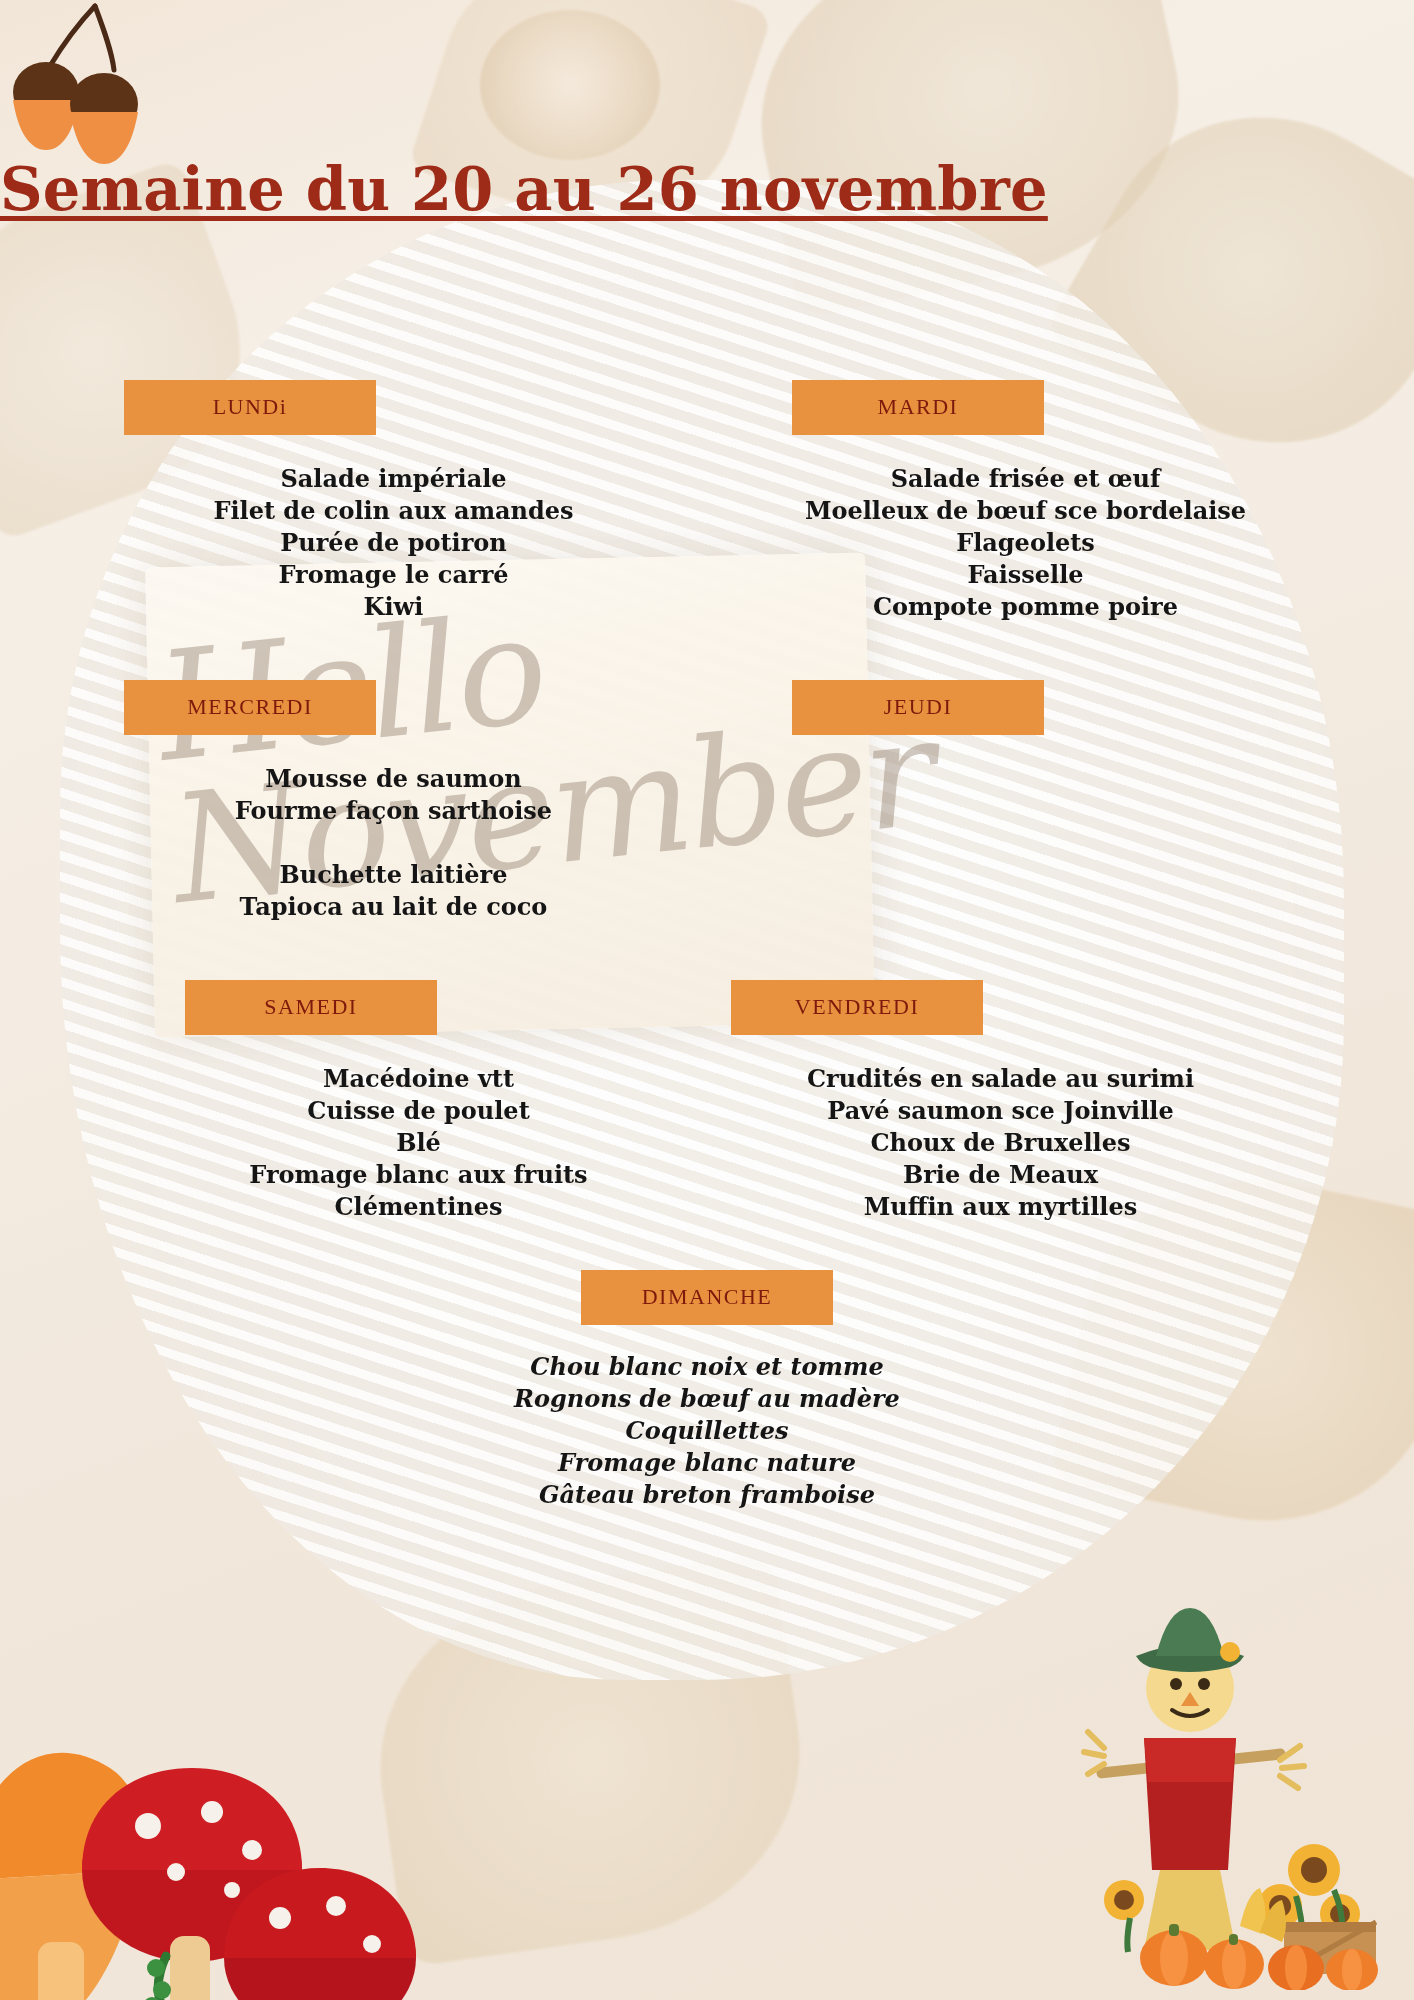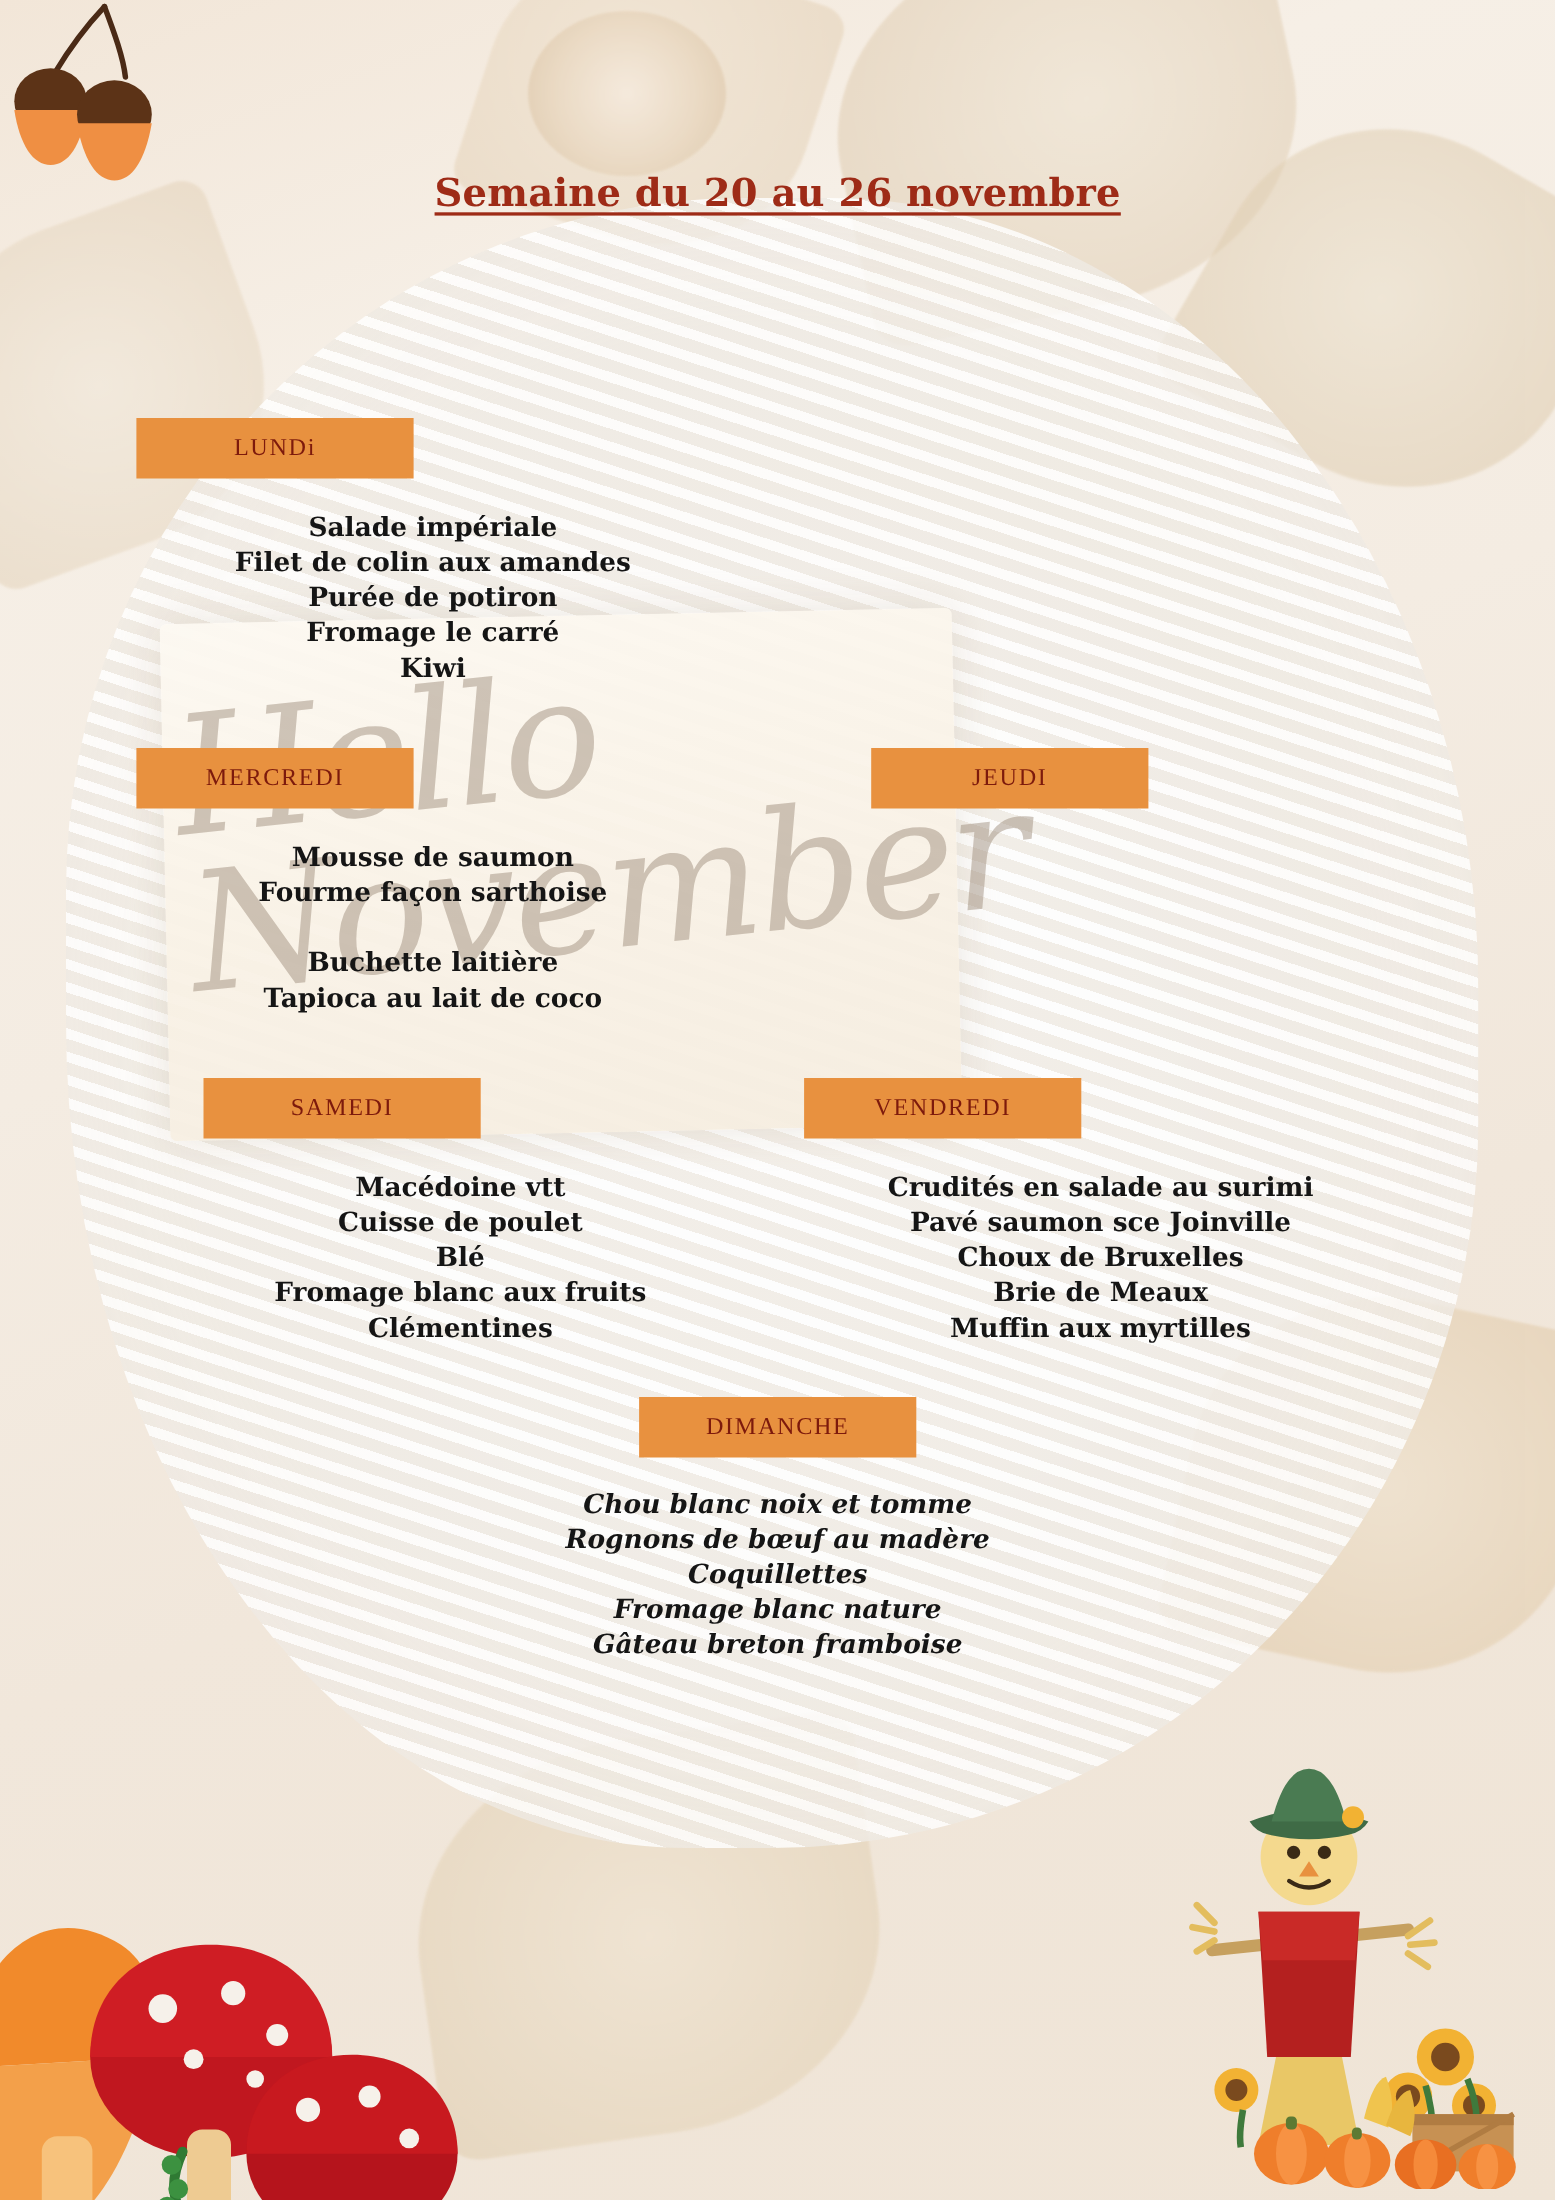--- a/index.html
+++ b/index.html
@@ -83,23 +83,23 @@
   
   .scarecrow { position: absolute; right: 10px; bottom: 10px; width: 420px; height: 420px; }
 
   
   .content { position: absolute; inset: 0; }
 
   .page-title {
     position: absolute;
     top: 155px;
     left: 0; right: 0;
-    text-align: center;
+    text-align: left;
     font-family: "DejaVu Serif", serif;
-    font-size: 35px;
+    font-size: 59px;
     font-weight: 700;
     color: #9e2b17;
     text-decoration: underline;
     text-underline-offset: 6px;
     letter-spacing: 0.2px;
   }
 
   .grid {
     position: absolute;
     left: 100px;
@@ -272,20 +272,30 @@
       <div class="day-col col-left">
         <div class="day-head">LUNDi</div>
         <div class="dishes">
           <div class="dish">Salade impériale</div>
           <div class="dish">Filet de colin aux amandes</div>
           <div class="dish">Purée de potiron</div>
           <div class="dish">Fromage le carré</div>
           <div class="dish">Kiwi</div>
         </div>
       </div>
+      <div class="day-col col-right">
+        <div class="day-head">MARDI</div>
+        <div class="dishes">
+          <div class="dish">Salade frisée et œuf</div>
+          <div class="dish">Moelleux de bœuf sce bordelaise</div>
+          <div class="dish">Flageolets</div>
+          <div class="dish">Faisselle</div>
+          <div class="dish">Compote pomme poire</div>
+        </div>
+      </div>
     </div>
 
     <div class="day-row row-2">
       <div class="day-col col-left">
         <div class="day-head">MERCREDI</div>
         <div class="dishes">
           <div class="dish">Mousse de saumon</div>
           <div class="dish">Fourme façon sarthoise</div>
           <div class="dish blank">&nbsp;</div>
           <div class="dish">Buchette laitière</div>

